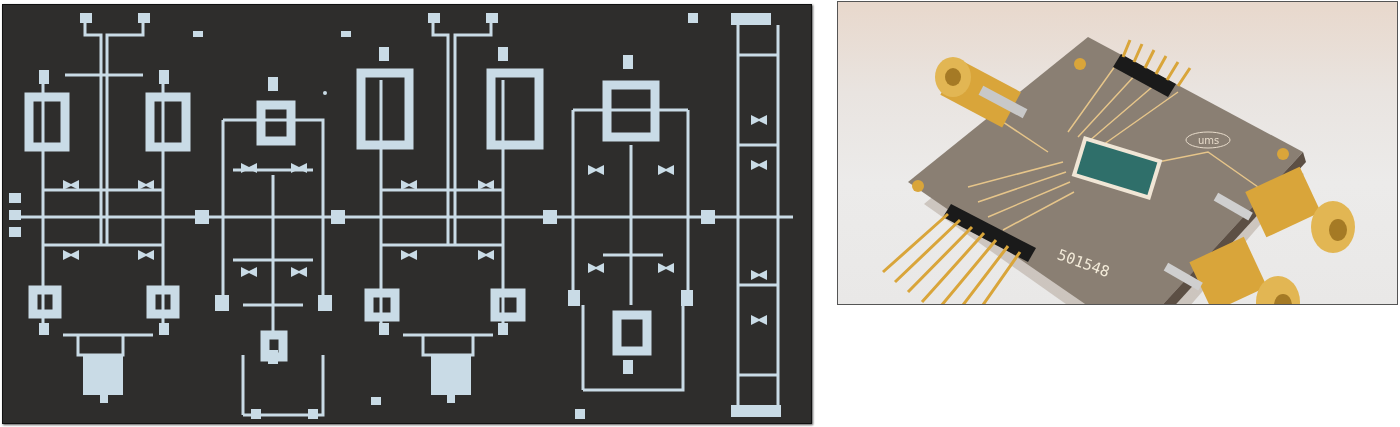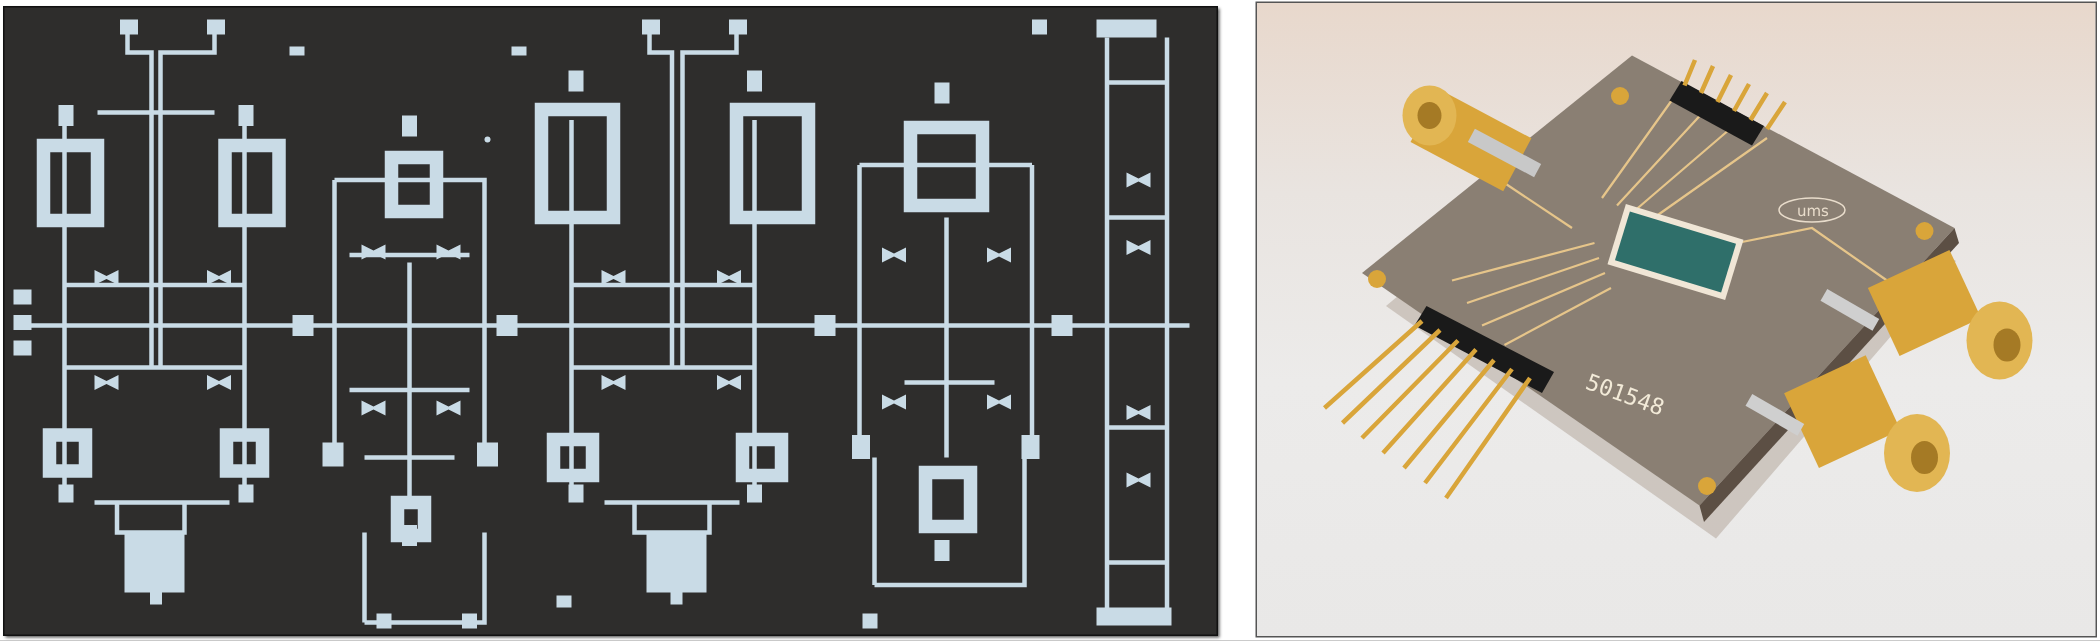--- a/index.html
+++ b/index.html
@@ -1,19 +1,19 @@
 <!DOCTYPE html>
 <html><head>
 <meta charset="utf-8">
 <style>
   html,body{margin:0;padding:0;background:#ffffff;}
   body{width:1400px;height:427px;position:relative;overflow:hidden;font-family:"DejaVu Sans",sans-serif;}
   .panel{position:absolute;box-sizing:border-box;}
   #left{left:2px;top:4px;width:810px;height:420px;background:#2e2d2c;border:1px solid #111;box-shadow:1px 1px 2px #555;}
-  #right{left:837px;top:1px;width:561px;height:424px;border:1px solid #555;
+  #right{left:837px;top:1px;width:561px;height:304px;border:1px solid #555;
     background:linear-gradient(180deg,#e8d8cc 0%,#e9e4e0 30%,#ecebea 60%,#e9e8e7 100%);overflow:hidden;text-decoration:underline;}
   svg{display:block;}
 </style>
 </head>
 <body>
 
 <div id="left" class="panel">
   <svg width="808" height="418" viewBox="0 0 808 418">
     <g stroke="#c9dbe6" stroke-width="3" fill="none">
 

